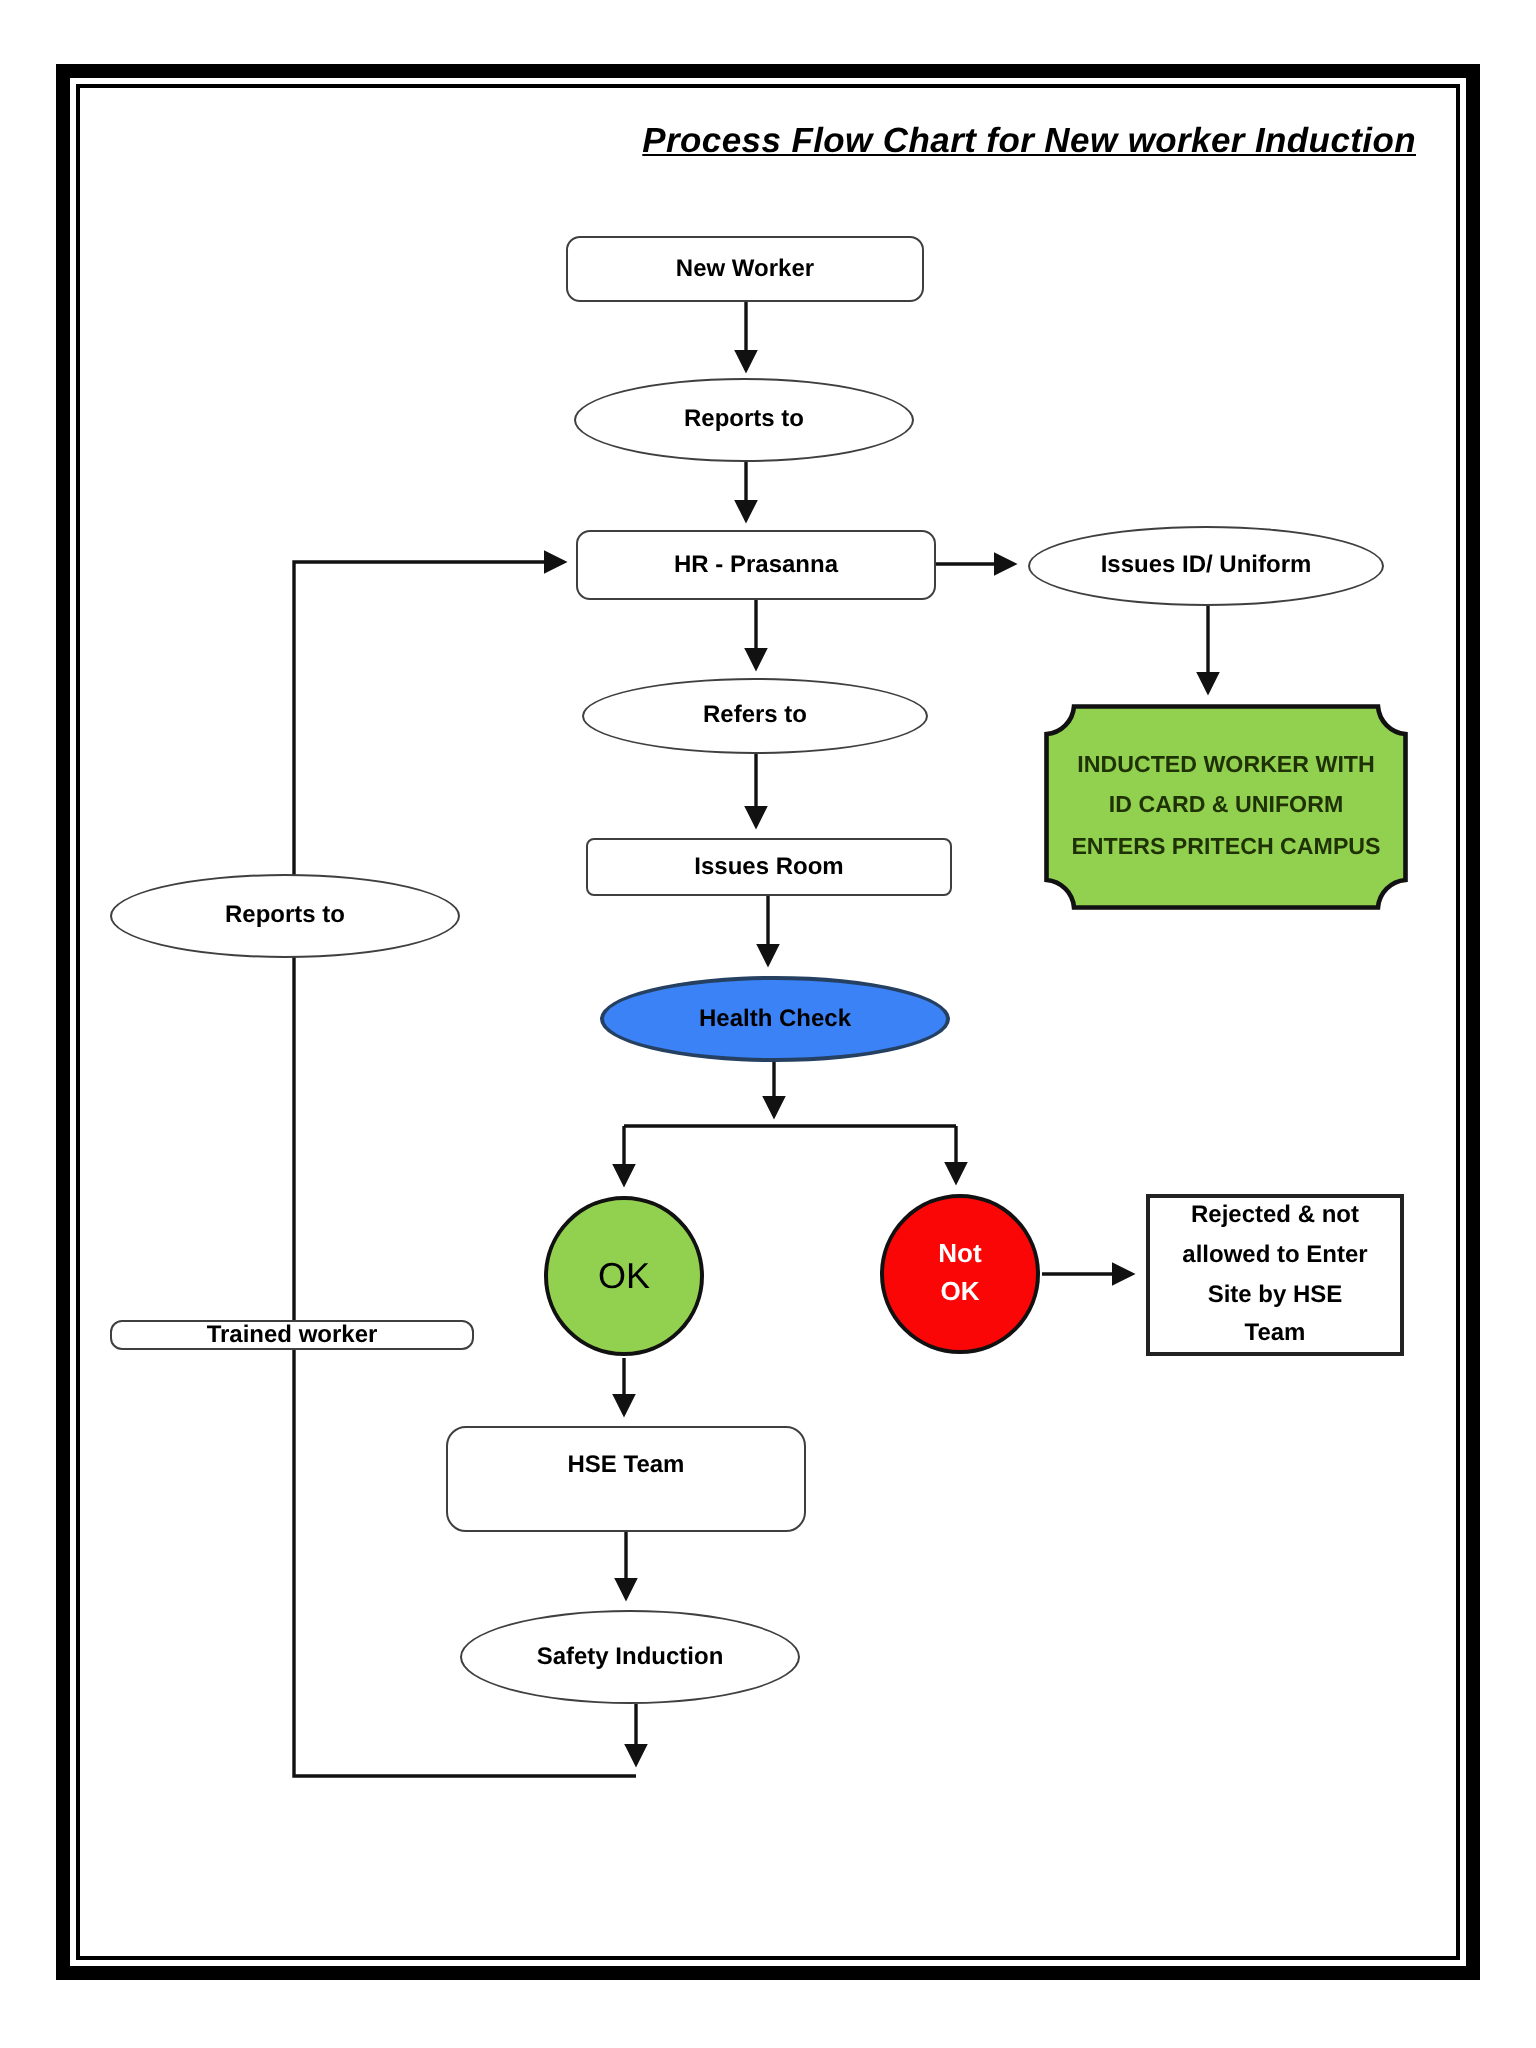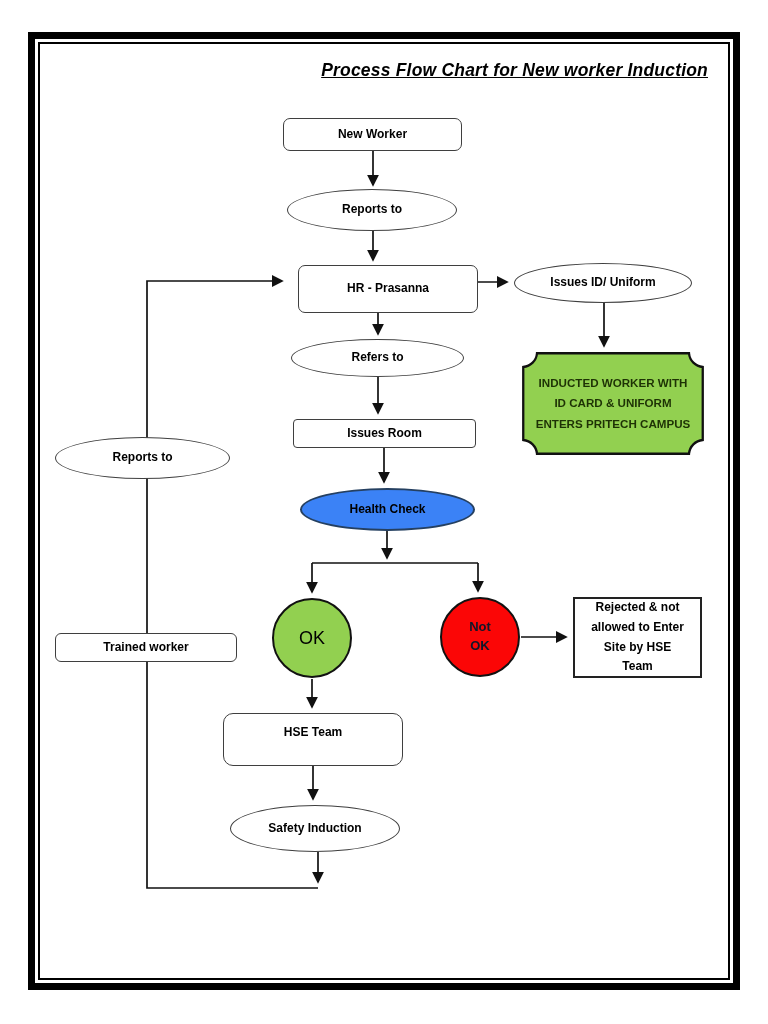--- a/index.html
+++ b/index.html
@@ -25,21 +25,21 @@
     position:absolute;box-sizing:border-box;z-index:2;
     display:flex;align-items:center;justify-content:center;text-align:center;
     background:#fff;font-weight:bold;font-size:12px;line-height:1.15;
   }
   .rect{border:1.4px solid #3f3f3f;border-radius:7px;}
   .rect-sq{border:2px solid #222;border-radius:0;}
   .ellipse{border:1.4px solid #3f3f3f;border-radius:50%;}
   .circle{border:2px solid #111;border-radius:50%;flex-direction:column;}
   .health{border:2px solid #254061;}
   .ok-label{font-weight:400;font-size:18px;}
-  .notok{color:#0f172a;font-size:13px;line-height:1.45;}
+  .notok{color:#ffffff;font-size:13px;line-height:1.45;}
   .rejected{font-size:12px;line-height:1.65;padding:4px 12px;}
   .hse{align-items:flex-start;padding-top:12px;}
   .plaque-wrap{position:absolute;z-index:2;}
   .plaque-text{
     position:absolute;inset:0;display:flex;flex-direction:column;
     align-items:center;justify-content:center;text-align:center;
     font-weight:bold;font-size:11.6px;line-height:1.75;
   }
 </style>
 </head>
@@ -76,21 +76,21 @@
       <polyline points="318,888 147,888 147,281 282,281" marker-end="url(#arw)"></polyline>
     </g>
   </svg>
 
   <div class="page-title">Process Flow Chart for New worker Induction</div>
 
   <div class="node rect" style="left:283px;top:118px;width:179px;height:33px;">New Worker</div>
 
   <div class="node ellipse" style="left:287px;top:189px;width:170px;height:42px;">Reports to</div>
 
-  <div class="node rect" style="left:298px;top:265px;width:180px;height:48px;">HR - Prasanna</div>
+  <div class="node rect" style="left:288px;top:265px;width:180px;height:35px;">HR - Prasanna</div>
 
   <div class="node ellipse" style="left:514px;top:263px;width:178px;height:40px;">Issues ID/ Uniform</div>
 
   <div class="plaque-wrap" style="left:522px;top:352px;width:182px;height:103px;">
     <svg width="182" height="103" viewBox="0 0 182 103">
       <path d="M15,1.25 L167,1.25 A15,15 0 0 0 180.75,15 L180.75,88 A15,15 0 0 0 167,101.75 L15,101.75 A15,15 0 0 0 1.25,88 L1.25,15 A15,15 0 0 0 15,1.25 Z" stroke="#111" stroke-width="2.3" fill="#92d050"></path>
     </svg>
     <div class="plaque-text" style="color: rgb(30, 50, 5);">
       <span>INDUCTED WORKER WITH</span>
       <span>ID CARD &amp; UNIFORM</span>
@@ -116,17 +116,17 @@
   <div class="node rect-sq rejected" style="left:573px;top:597px;width:129px;height:81px;flex-direction:column;">
     <span>Rejected &amp; not</span>
     <span>allowed to Enter</span>
     <span>Site by HSE Team</span>
   </div>
 
   <div class="node rect hse" style="left:223px;top:713px;width:180px;height:53px;border-radius:10px;">HSE Team</div>
 
   <div class="node ellipse" style="left:230px;top:805px;width:170px;height:47px;">Safety Induction</div>
 
-  <div class="node rect" style="left:55px;top:633px;width:182px;height:29px;border-radius:6px;">Trained worker</div>
+  <div class="node rect" style="left:55px;top:660px;width:182px;height:15px;border-radius:6px;">Trained worker</div>
 
   <div class="node ellipse" style="left:55px;top:437px;width:175px;height:42px;">Reports to</div>
 
 </div>
 
 </body></html>

